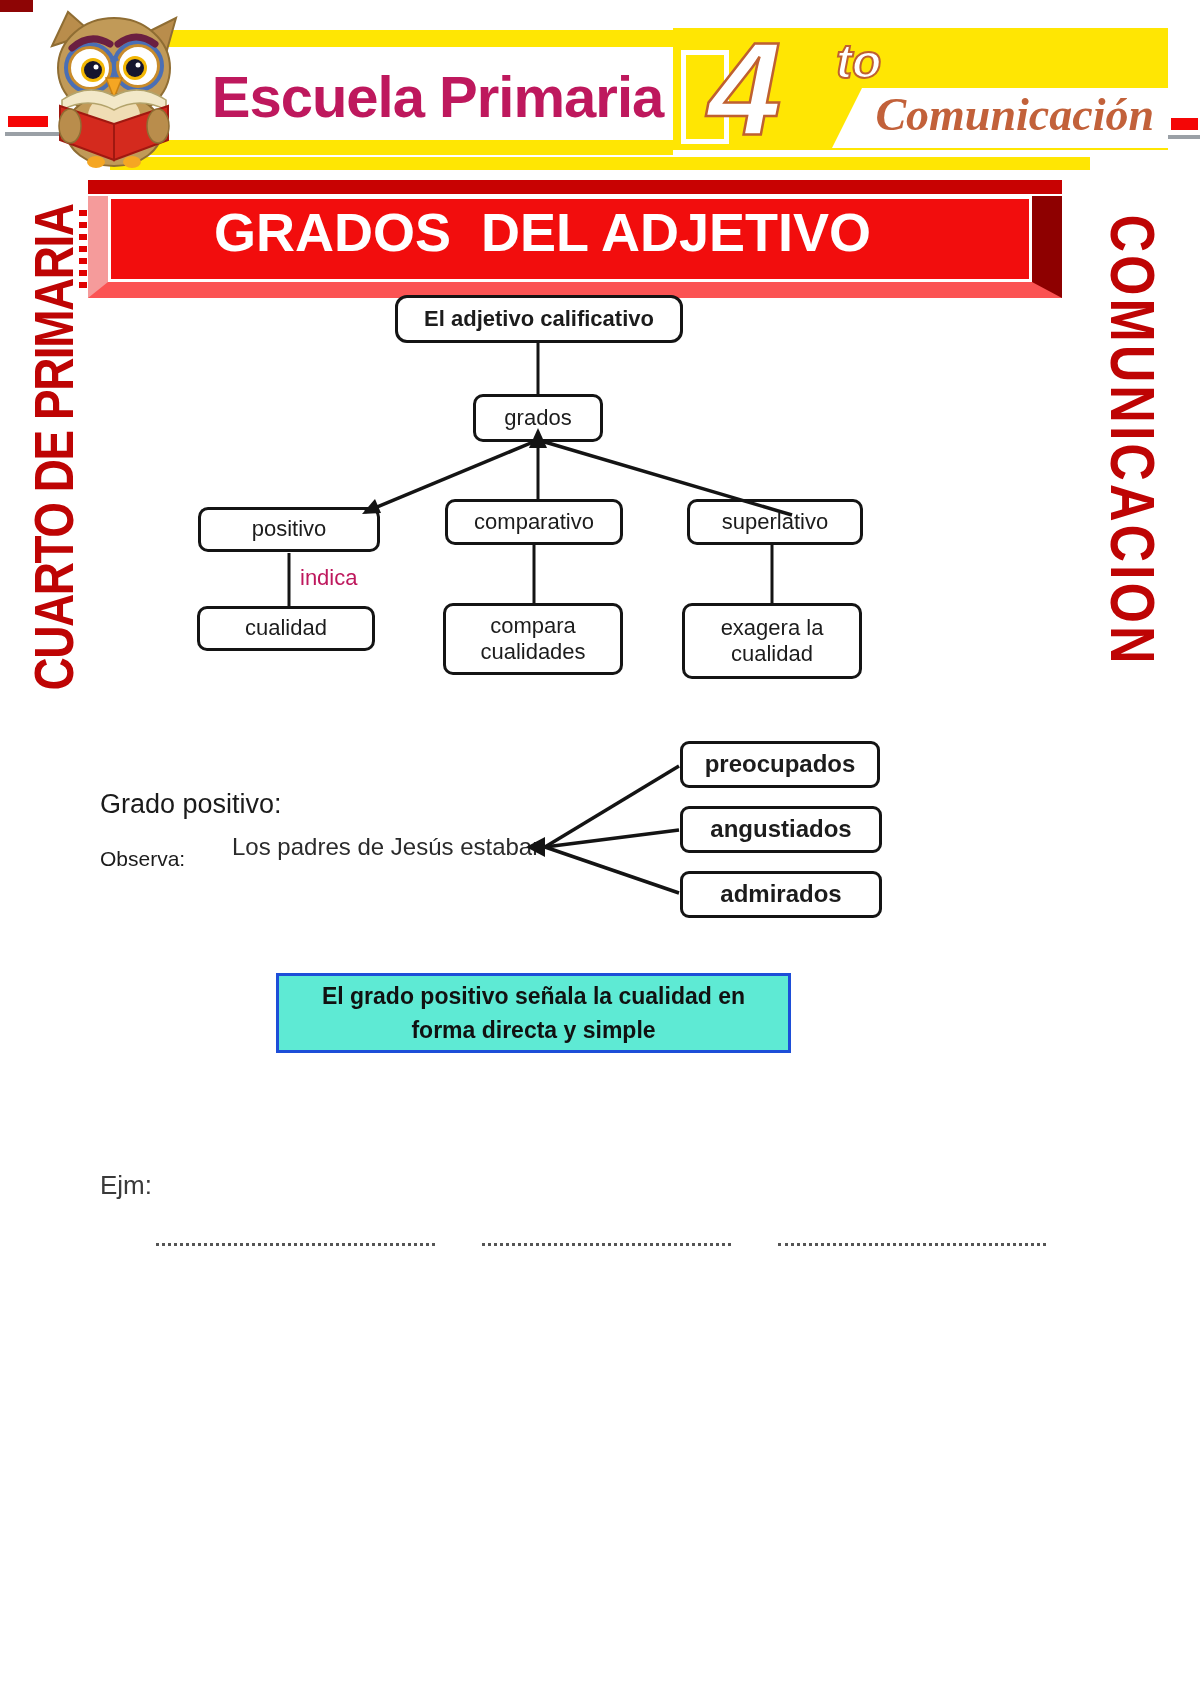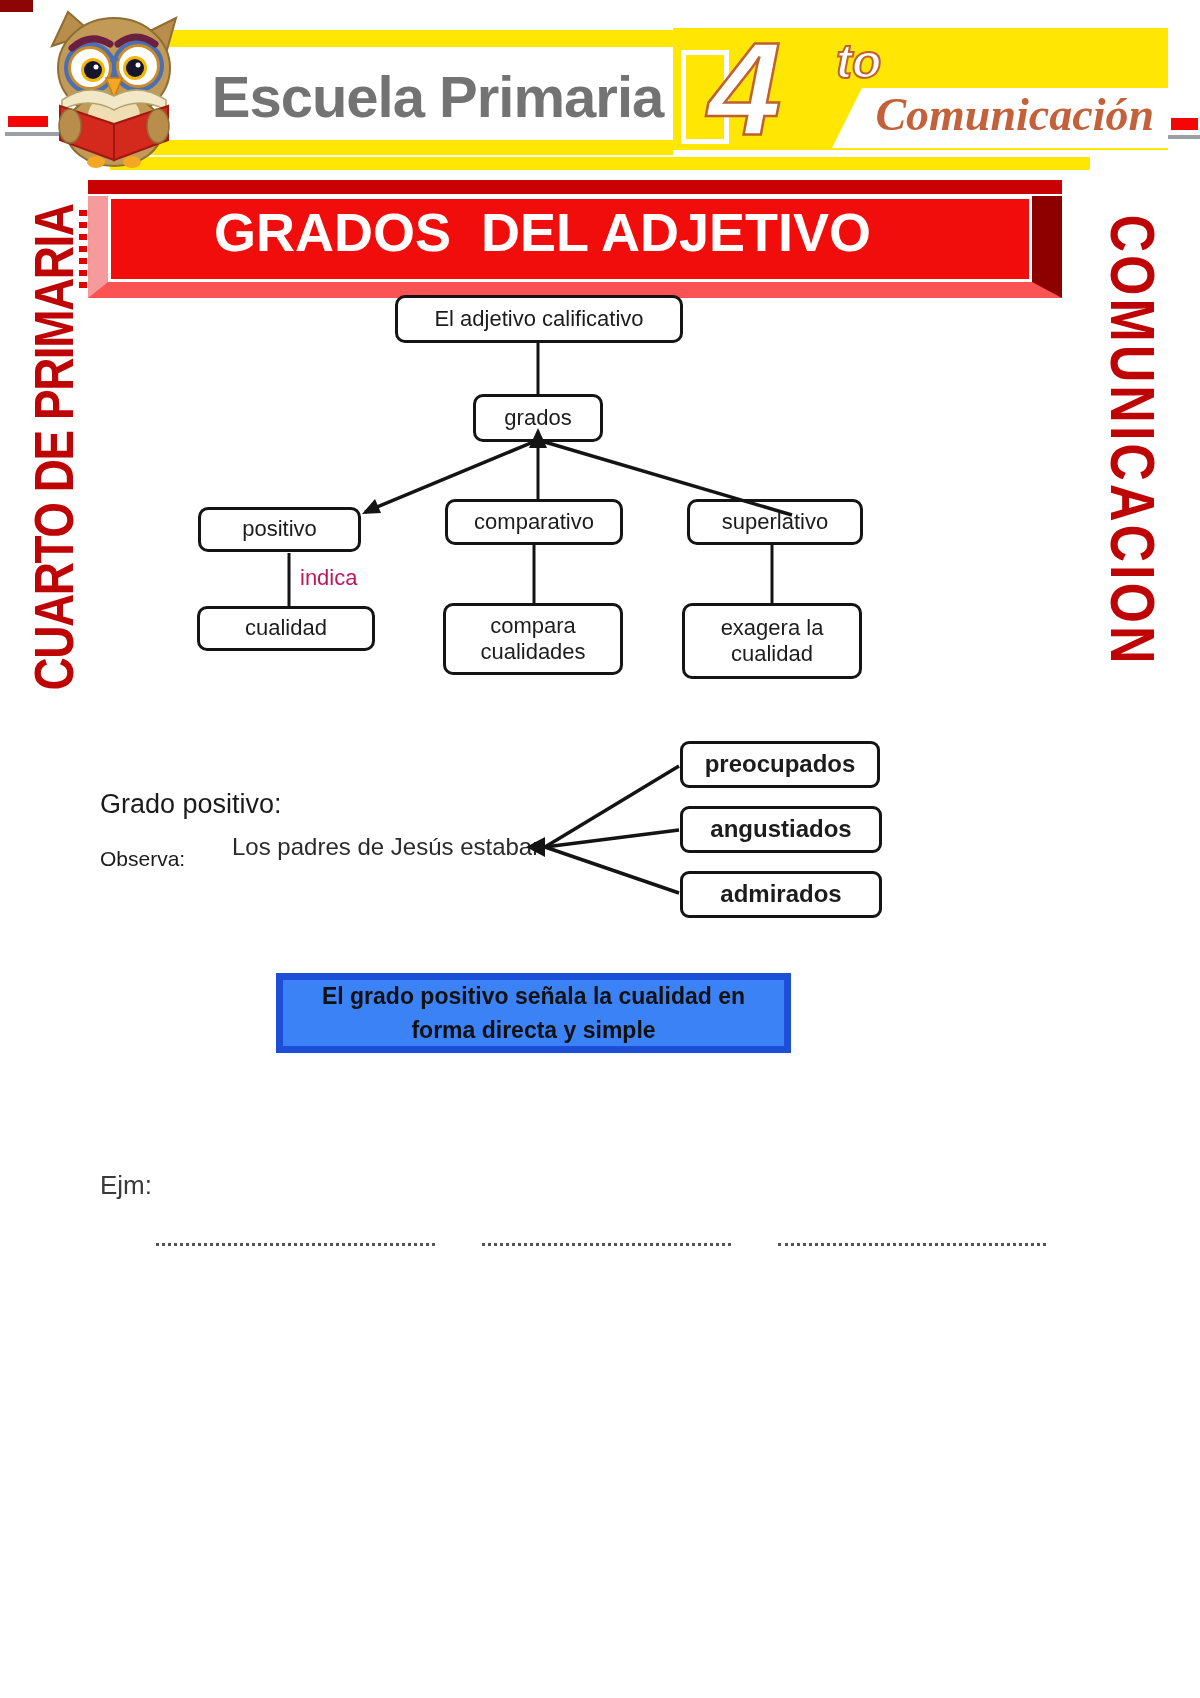--- a/index.html
+++ b/index.html
@@ -4,21 +4,21 @@
 <style>
   html,body { margin:0; padding:0; background:#fff; }
   .page { position:relative; width:1200px; height:1698px; background:#fff;
           font-family:"Liberation Sans", sans-serif; overflow:hidden; }
   .abs { position:absolute; }
 
   
   .ybar { position:absolute; background:#FFE603; }
   .school-name { position:absolute; left:150px; top:52px; width:575px; height:88px;
         display:flex; align-items:center; justify-content:center; z-index:4;
-        font-size:58px; font-weight:bold; color:#737373; letter-spacing:-1px; }
+        font-size:58px; font-weight:bold; color:#be185d; letter-spacing:-1px; }
   .grade-box { position:absolute; left:673px; top:28px; width:495px; height:122px;
         background:#FFE603; z-index:2; }
   .white-frame { position:absolute; left:8px; top:22px; width:38px; height:84px;
         border:5px solid #fff; }
   .subject-band { position:absolute; left:159px; top:60px; width:336px; height:60px;
         background:#fff; clip-path:polygon(30px 0,100% 0,100% 100%,0 100%);
         display:flex; align-items:flex-start; justify-content:flex-end; }
   .subject-text { font-family:"Liberation Serif", serif; font-style:italic; font-weight:bold;
         font-size:46px; color:#C2613A; padding-right:14px; padding-bottom:4px; }
   .edge-dash-red { position:absolute; background:#F40606; }
@@ -42,23 +42,23 @@
   .sidebar-left { left:22px; top:695px; width:495px; height:62px;
         transform:rotate(-90deg); transform-origin:0 0; font-size:46px; letter-spacing:-1.5px; }
   .sidebar-right { left:1168px; top:198px; width:485px; height:70px;
         transform:rotate(90deg); transform-origin:0 0; font-size:52px; letter-spacing:3px; }
   .stretchY { display:inline-block; transform:scaleY(1.22); }
 
   
   .fc-box { position:absolute; border:3px solid #141414; border-radius:10px; background:#fff;
         display:flex; align-items:center; justify-content:center; text-align:center;
         font-size:22px; color:#1c1c1c; z-index:2; box-sizing:border-box; line-height:1.2; padding:2px 8px; }
-  .fc-bold { font-weight:normal; }
+  .fc-bold { font-weight:bold;border-radius:12px; }
   .opt-box { font-weight:bold; font-size:24px; border-radius:9px; }
-  .def-box { position:absolute; border:7px solid #1d4ed8; background:#3b82f6; z-index:2; box-sizing:border-box;
+  .def-box { position:absolute; border:3px solid #1d4ed8; background:#5eead4; z-index:2; box-sizing:border-box;
         display:flex; align-items:center; justify-content:center; text-align:center;
         font-weight:bold; font-size:23px; color:#111; line-height:1.5; padding:6px 30px; }
   .plain-label { position:absolute; color:#be185d; z-index:2; }
   .svg-layer { position:absolute; left:0; top:0; z-index:1; pointer-events:none; }
   .svg-layer-top { z-index:3; }
   .blank { position:absolute; border-bottom:3px dotted #555; height:0; z-index:2; }
 </style>
 </head>
 <body>
 
@@ -135,21 +135,21 @@
     <line x1="538" y1="342" x2="538" y2="394" stroke="#141414" stroke-width="3"></line>
     <line x1="538" y1="440" x2="538" y2="500" stroke="#141414" stroke-width="3"></line>
     <line x1="289" y1="553" x2="289" y2="607" stroke="#141414" stroke-width="3"></line>
     <line x1="534" y1="545" x2="534" y2="604" stroke="#141414" stroke-width="3"></line>
     <line x1="772" y1="545" x2="772" y2="604" stroke="#141414" stroke-width="3"></line>
   </svg>
 
   <div class="fc-box fc-bold" style="left:395px; top:295px; width:288px; height:48px;">El adjetivo calificativo</div>
   <div class="fc-box" style="left:473px; top:394px; width:130px; height:48px;">grados</div>
 
-  <div class="fc-box" style="left:198px; top:507px; width:163px; height:45px;">positivo</div>
+  <div class="fc-box" style="left:198px; top:507px; width:182px; height:45px;">positivo</div>
   <div class="fc-box" style="left:445px; top:499px; width:178px; height:46px;">comparativo</div>
   <div class="fc-box" style="left:687px; top:499px; width:176px; height:46px;">superlativo</div>
 
   <div class="plain-label" style="left:300px; top:565px; font-size:22px;">indica</div>
 
   <div class="fc-box" style="left:197px; top:606px; width:178px; height:45px;">cualidad</div>
   <div class="fc-box" style="left:443px; top:603px; width:180px; height:72px; padding:2px 26px;">compara cualidades</div>
   <div class="fc-box" style="left:682px; top:603px; width:180px; height:76px; padding:2px 26px;">exagera la cualidad</div>
 
   <svg class="svg-layer svg-layer-top" width="1200" height="1698">

